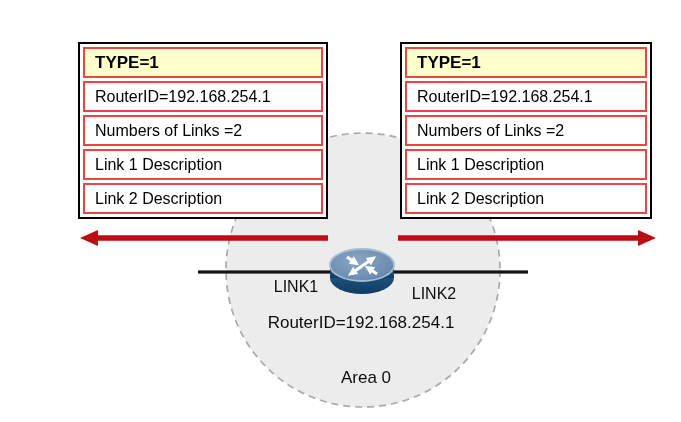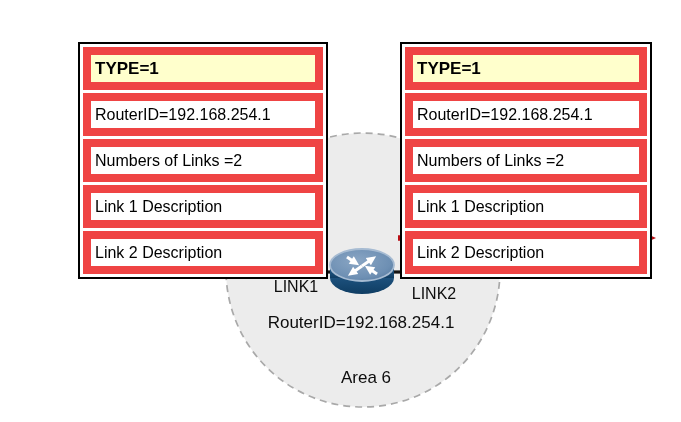--- a/index.html
+++ b/index.html
@@ -10,21 +10,21 @@
 
   .diagram-layer { position: absolute; left: 0; top: 0; width: 681px; height: 422px; z-index: 1; }
 
   
   .lsa-table { position: absolute; top: 42px; z-index: 2;
                border-collapse: separate; border-spacing: 3px;
                background: #ffffff; border: 2px solid #000000; }
   .lsa-table.left  { left: 78px;  width: 250px; }
   .lsa-table.right { left: 400px; width: 252px; }
   .lsa-table th, .lsa-table td {
-      border: 8px solid #ef4444; height: 27px; padding: 0 4px 0 4px;
+      border: 2px solid #ef4444; height: 27px; padding: 0 4px 0 10px;
       font-size: 16px; color: #000000; text-align: left; vertical-align: middle;
       background: #ffffff; white-space: nowrap; }
   .lsa-table th { background: #ffffcc; font-size: 17px; font-weight: bold; }
 
   
   .lbl { position: absolute; z-index: 3; color: #0d0d0d; white-space: nowrap;
          transform: translateX(-50%); font-size: 16px; }
   .lbl.link1    { left: 296px; top: 278px; }
   .lbl.link2    { left: 434px; top: 285px; }
   .lbl.routerid { left: 361px; top: 313px; font-size: 17px; }
@@ -107,14 +107,14 @@
         </tr>
       <tr>
           <td>Link 2 Description</td>
         </tr>
     </tbody>
   </table>
 
   <div class="lbl link1">LINK1</div>
   <div class="lbl link2">LINK2</div>
   <div class="lbl routerid">RouterID=192.168.254.1</div>
-  <div class="lbl area">Area 6</div>
+  <div class="lbl area">Area 0</div>
 </div>
 
 </body></html>

